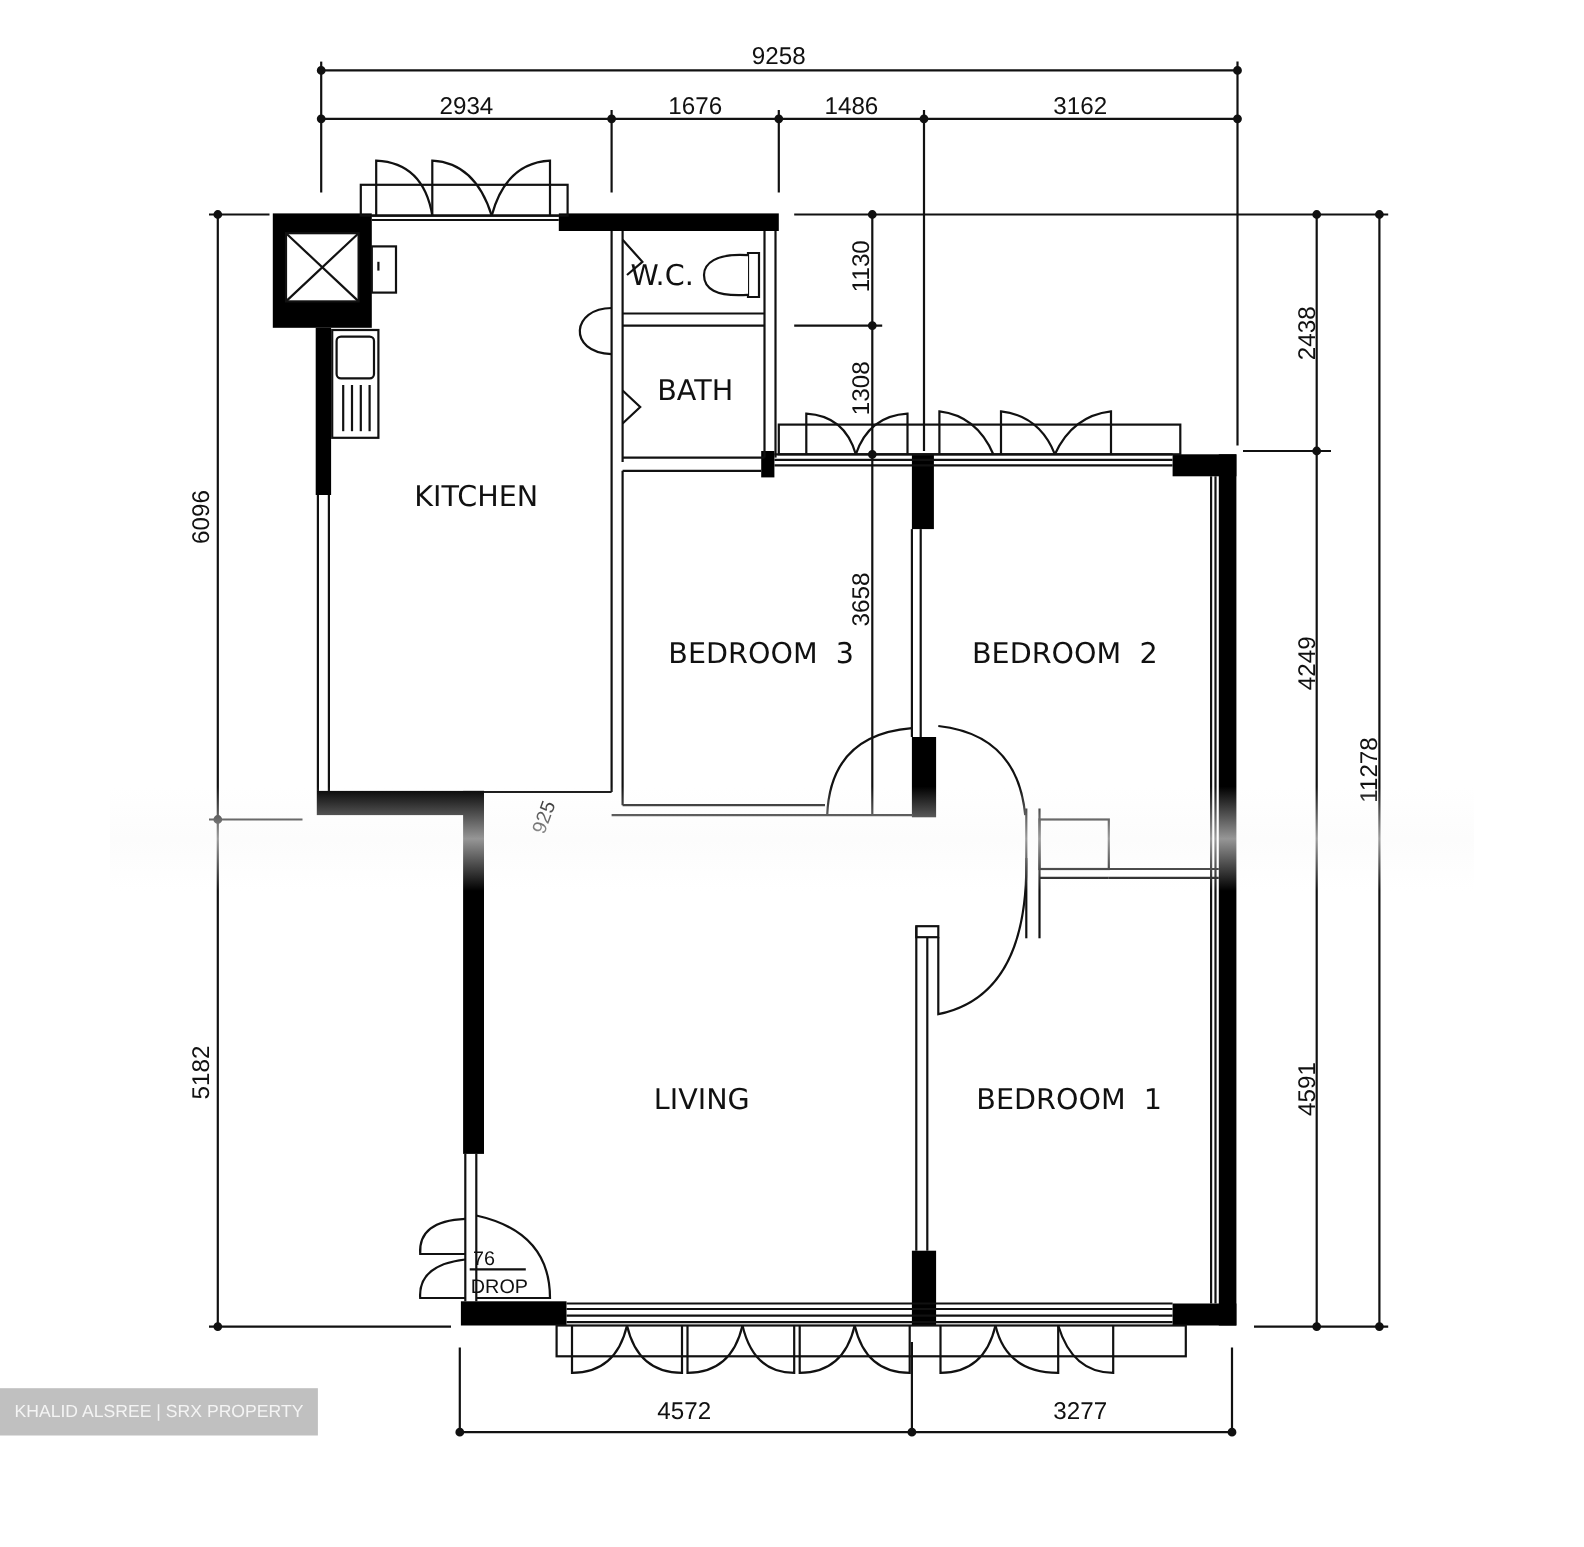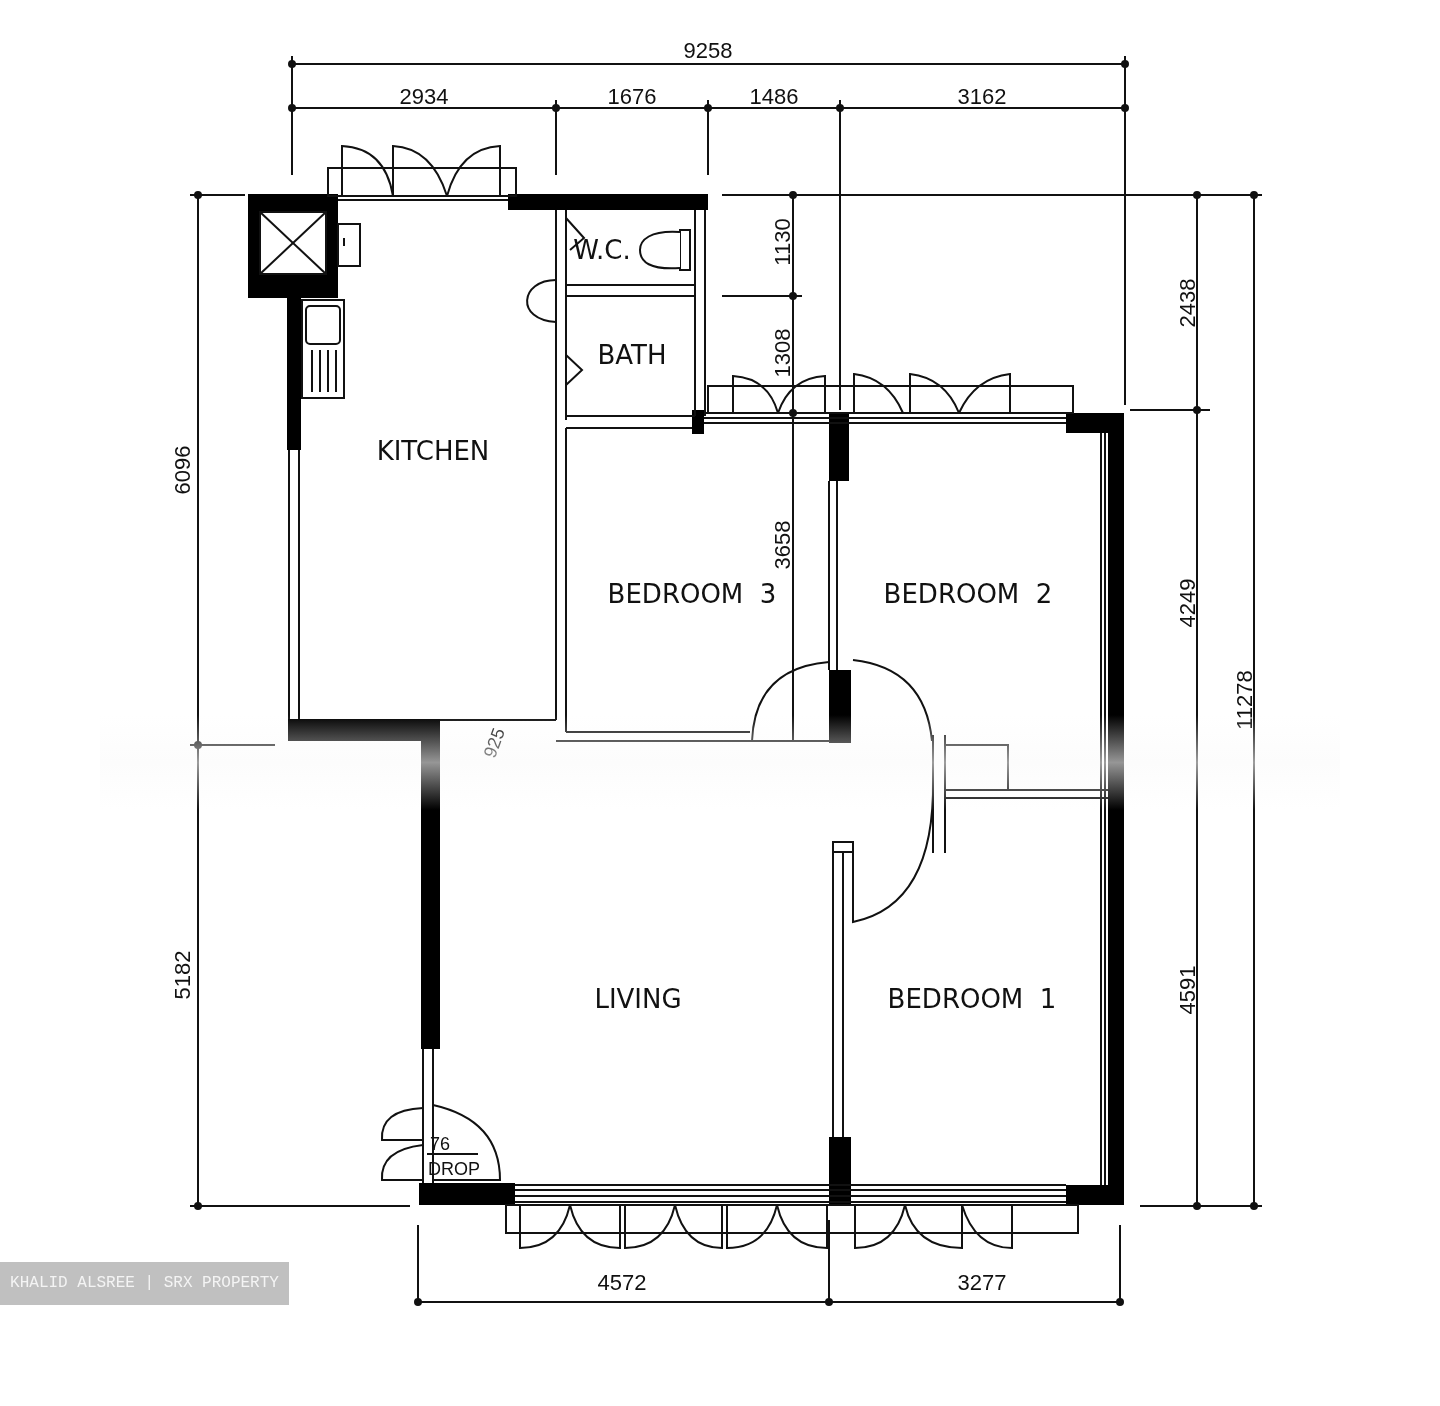--- a/index.html
+++ b/index.html
@@ -2,21 +2,21 @@
 <html><head>
 <meta charset="utf-8">
 <style>
   html, body { margin:0; padding:0; background:#ffffff; }
   body { width:1440px; height:1406px; position:relative; overflow:hidden; font-family:"Liberation Sans", sans-serif; }
   #plan { position:absolute; left:0; top:0; width:1440px; height:1406px; }
   .lbl { font-family:"DejaVu Sans", sans-serif; font-size:26px; fill:#111; }
   .dim { font-family:"Liberation Sans", sans-serif; font-size:22px; fill:#111; }
   .small { font-family:"Liberation Sans", sans-serif; font-size:18px; fill:#111; }
   .watermark { position:absolute; left:0; top:1262px; width:289px; height:43px; background:#c0c0c0; color:#f4f4f4;
-     font-family:Liberation Mono, monospace; font-size:16px; line-height:43px; text-align:center; }
+     font-family:Liberation Sans, sans-serif; font-size:16px; line-height:43px; text-align:center; }
   .haze { position:absolute; left:100px; top:715px; width:1240px; height:95px; background:linear-gradient(to bottom, rgba(255,255,255,0), rgba(250,250,250,0.6), rgba(255,255,255,0)); pointer-events:none; }
 </style>
 </head>
 <body>
 
 <svg id="plan" viewBox="0 0 1440 1406" xmlns="http://www.w3.org/2000/svg">
 
   <g stroke="#111" stroke-width="2" fill="#111">
 
     <line x1="292" y1="64" x2="1125" y2="64"></line>

